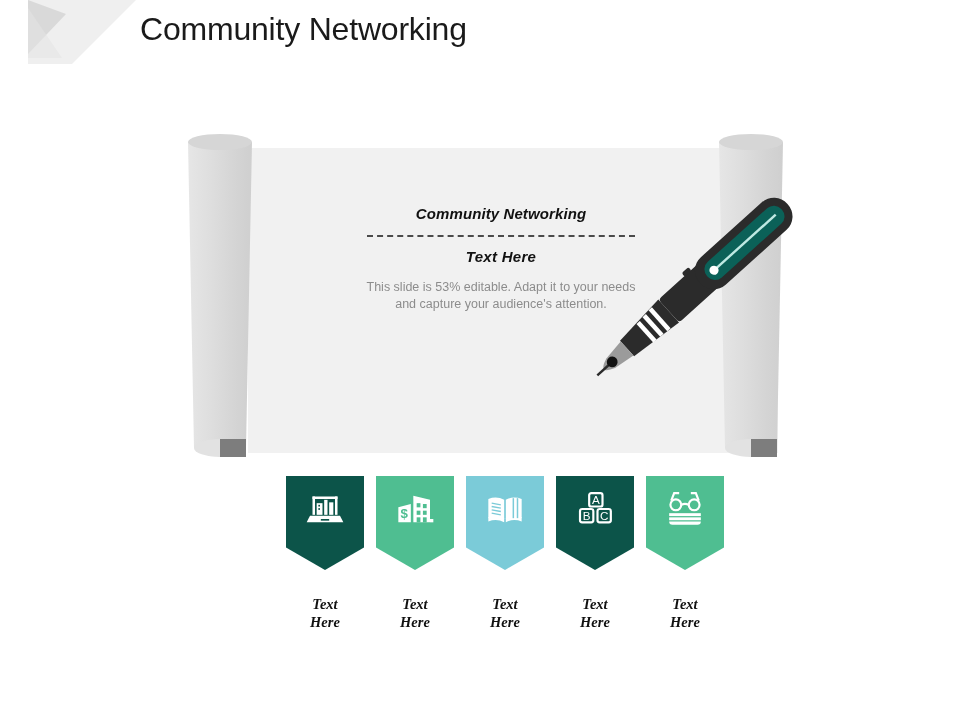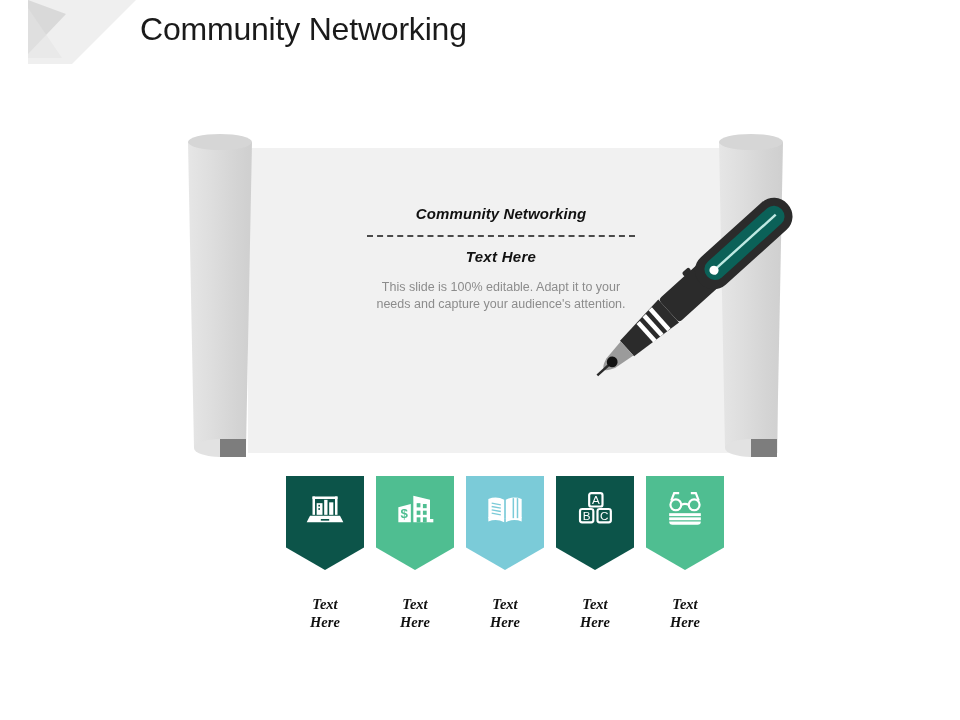--- a/index.html
+++ b/index.html
@@ -208,21 +208,21 @@
         <ellipse cx="44" cy="318" rx="26" ry="9" fill="#e2e2e2"></ellipse>
         <path d="M44,310 A26,9 0 0 1 70,318 L70,318 A26,9 0 0 1 44,327 Z" fill="#7d7d7d"></path>
         <rect x="44" y="309" width="26" height="18" fill="#7d7d7d"></rect>
       </svg>
     </div>
 
     <div class="scroll-text">
       <p class="scroll-heading">Community Networking</p>
       <hr class="scroll-divider">
       <p class="scroll-subheading">Text Here</p>
-      <p class="scroll-body">This slide is 100% editable. Adapt it to your needs and capture your audience's attention.</p>
+      <p class="scroll-body">This slide is 53% editable. Adapt it to your needs and capture your audience's attention.</p>
     </div>
   </div>
 
   <div class="pen">
     <svg width="290" height="255" viewBox="0 0 290 255">
       <g transform="rotate(48 145 127)">
 
         <rect x="130" y="-5" width="31" height="145" rx="4" fill="#2b2b2b"></rect>
 
         <path d="M130,140 L161,140 L156,196 L135,196 Z" fill="#2b2b2b"></path>

